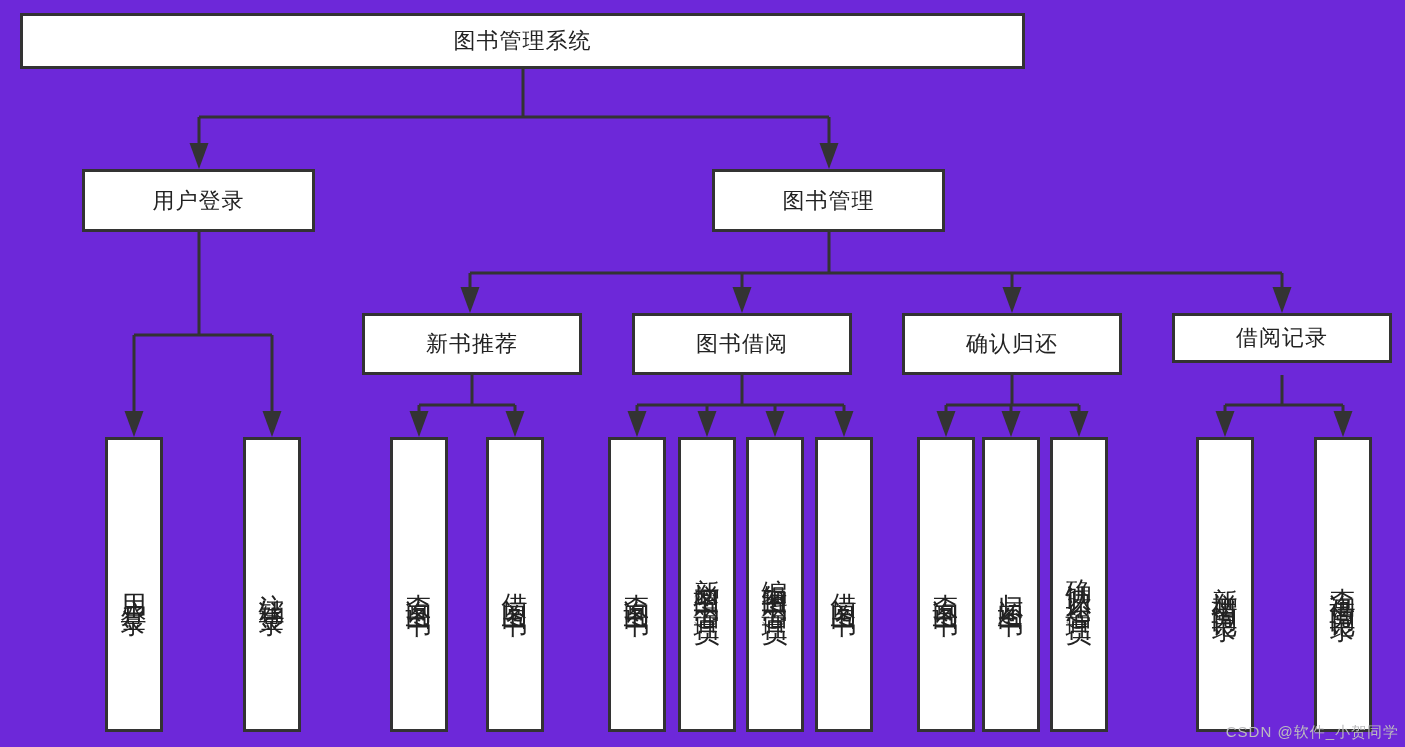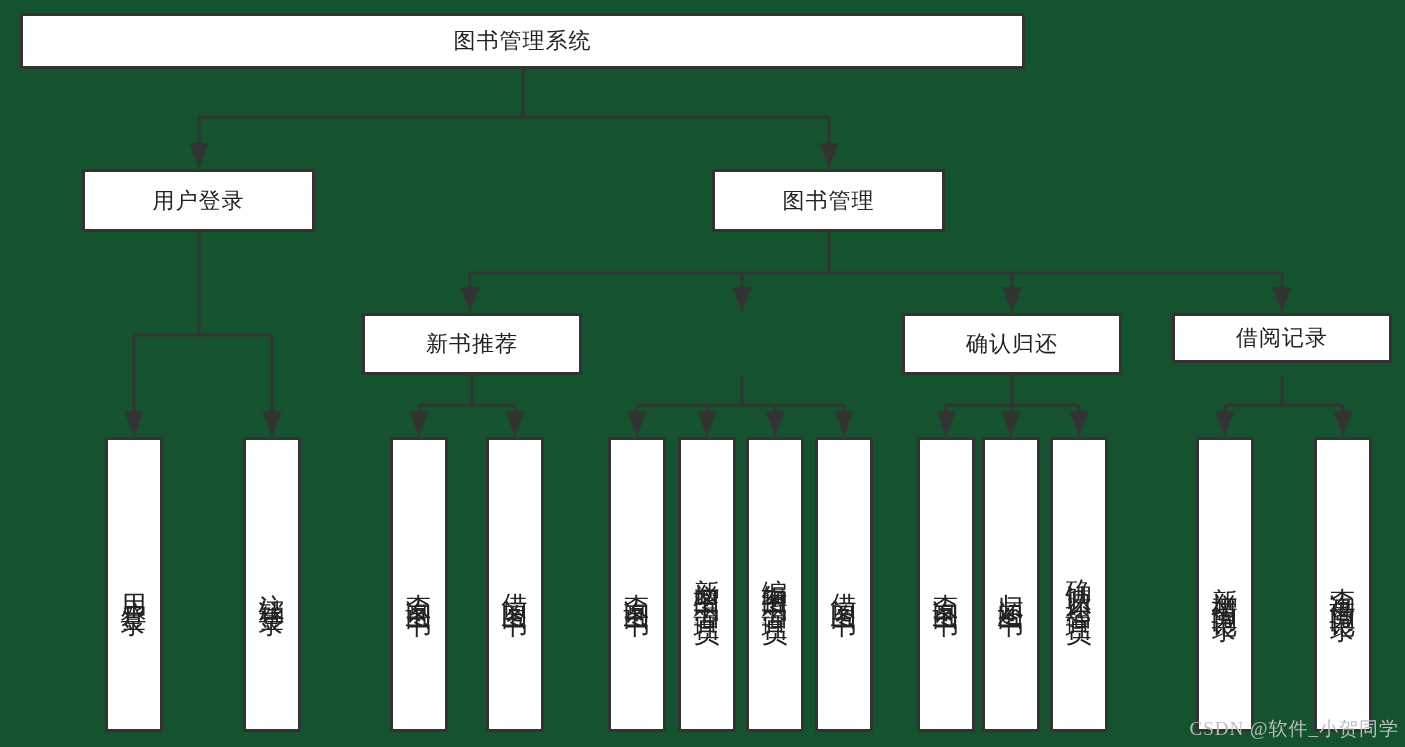--- a/index.html
+++ b/index.html
@@ -1,20 +1,20 @@
 <!DOCTYPE html>
 <html><head>
 <meta charset="utf-8">
 <style>
   html, body { margin: 0; padding: 0; background: #ffffff; }
   #canvas {
     position: relative;
     width: 1405px;
     height: 747px;
-    background: #14532d;
+    background: #6d28d9;
     font-family: "Liberation Sans", "DejaVu Sans", sans-serif;
     color: #222222;
     overflow: hidden;
   }
   #wires {
     position: absolute;
     left: 0; top: 0;
     width: 1405px; height: 747px;
   }
   .hbox {
@@ -47,25 +47,24 @@
     text-orientation: mixed;
     font-size: 26px;
     letter-spacing: 6px;
     line-height: 1;
     white-space: nowrap;
   }
   .watermark {
     position: absolute;
     right: 6px;
     bottom: 5px;
-    font-size: 19px;
+    font-size: 15px;
     letter-spacing: 1px;
     color: #bcbcbe;
     z-index: 3;
-    font-family: Liberation Serif, serif;
   }
 </style>
 </head>
 <body>
 
 <div id="canvas">
 
   <svg id="wires" viewBox="0 0 1405 747" xmlns="http://www.w3.org/2000/svg">
     <g stroke="#333333" stroke-width="3" fill="#333333">
 
@@ -151,20 +150,23 @@
   <div class="hbox" style="left:82px; top:169px; width:233px; height:63px;">
     <span>用户登录</span>
   </div>
   <div class="hbox" style="left:362px; top:313px; width:220px; height:62px;">
     <span>新书推荐</span>
   </div>
 
   <div class="hbox" style="left:712px; top:169px; width:233px; height:63px;">
     <span>图书管理</span>
   </div>
+  <div class="hbox" style="left:632px; top:313px; width:220px; height:62px;">
+    <span>图书借阅</span>
+  </div>
   <div class="hbox" style="left:902px; top:313px; width:220px; height:62px;">
     <span>确认归还</span>
   </div>
   <div class="hbox" style="left:1172px; top:313px; width:220px; height:50px;">
     <span>借阅记录</span>
   </div>
 
   <div class="vbox" style="left:105px;">
     <span>用户登录</span>
   </div>

